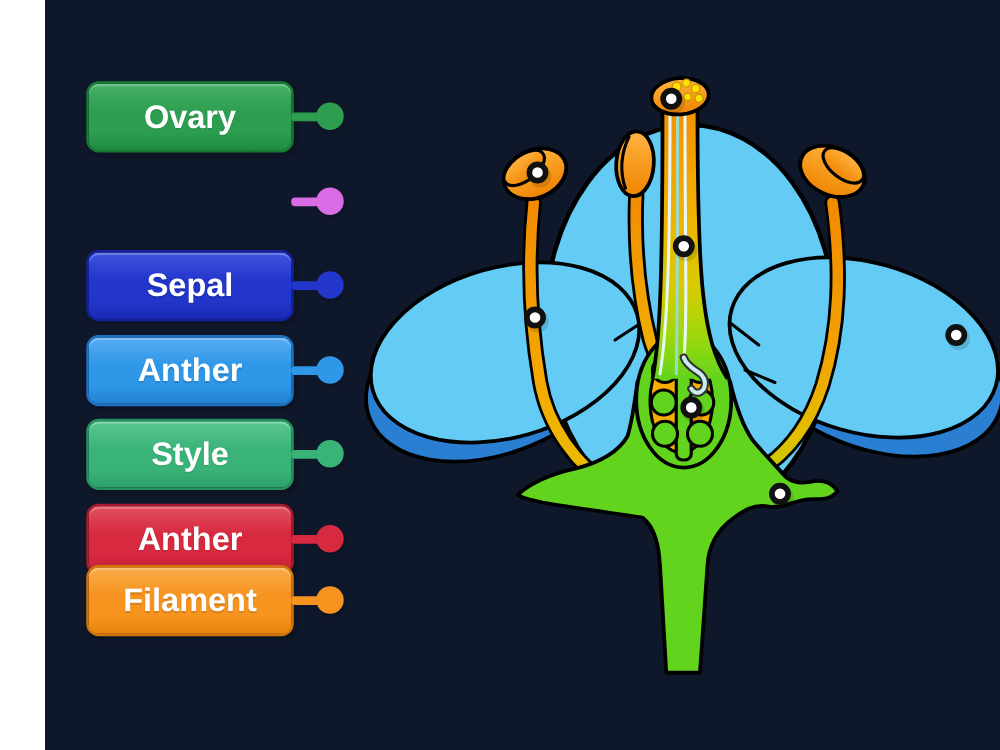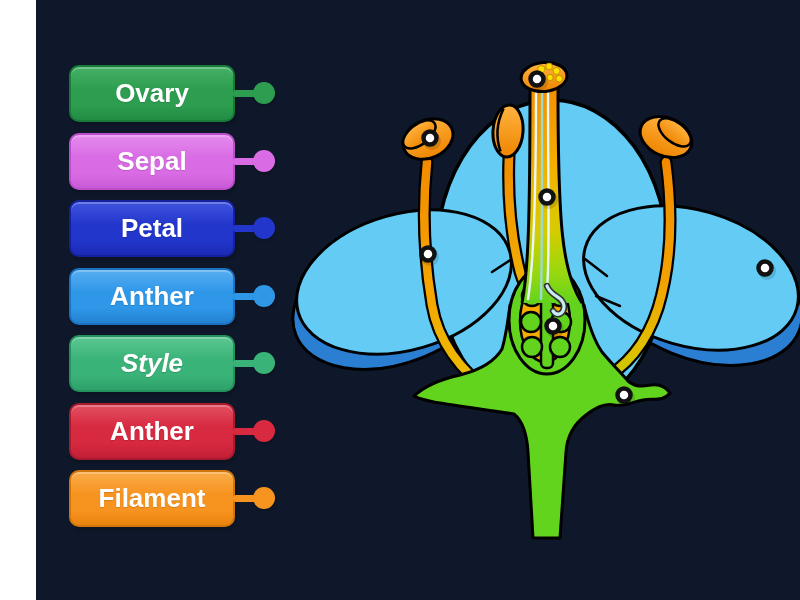--- a/index.html
+++ b/index.html
@@ -165,55 +165,52 @@
 
   <div class="labels" id="labels">
       <div class="label-row" style="top: 65px;">
         <div class="chip" style="background: linear-gradient(rgb(68, 176, 102) 0%, rgb(45, 158, 80) 42%, rgb(45, 158, 80) 72%, rgb(31, 140, 66) 100%); border: 2px solid rgb(23, 122, 54); box-shadow: rgba(0, 0, 0, 0.18) 2px 3px 3px, rgba(255, 255, 255, 0.25) 0px 2px 0px inset;">
           <span>Ovary</span>
         </div>
         <div class="conn-line" style="background: rgb(45, 158, 80);"></div>
         <div class="conn-dot" style="background: rgb(45, 158, 80);"></div>
       </div>
       <div class="label-row" style="top: 132.5px;">
-        <div class="chip" style="background: linear-gradient(rgb(228, 139, 238) 0%, rgb(217, 108, 228) 42%, rgb(217, 108, 228) 72%, rgb(201, 90, 214) 100%); border: 2px solid rgb(187, 78, 203); box-shadow: rgba(0, 0, 0, 0.18) 2px 3px 3px, rgba(255, 255, 255, 0.25) 0px 2px 0px inset;">
-          <span>Sepal</span>
-        </div>
         <div class="conn-line" style="background: rgb(217, 108, 228);"></div>
         <div class="conn-dot" style="background: rgb(217, 108, 228);"></div>
       </div>
       <div class="label-row" style="top: 200px;">
         <div class="chip" style="background: linear-gradient(rgb(64, 83, 222) 0%, rgb(34, 54, 203) 42%, rgb(34, 54, 203) 72%, rgb(27, 42, 180) 100%); border: 2px solid rgb(20, 33, 159); box-shadow: rgba(0, 0, 0, 0.18) 2px 3px 3px, rgba(255, 255, 255, 0.25) 0px 2px 0px inset;">
-          <span>Petal</span>
+          <span>Sepal</span>
         </div>
         <div class="conn-line" style="background: rgb(34, 54, 203);"></div>
         <div class="conn-dot" style="background: rgb(34, 54, 203);"></div>
       </div>
       <div class="label-row" style="top: 267.5px;">
         <div class="chip" style="background: linear-gradient(rgb(87, 173, 241) 0%, rgb(46, 151, 232) 42%, rgb(46, 151, 232) 72%, rgb(36, 128, 209) 100%); border: 2px solid rgb(27, 114, 192); box-shadow: rgba(0, 0, 0, 0.18) 2px 3px 3px, rgba(255, 255, 255, 0.25) 0px 2px 0px inset;">
           <span>Anther</span>
         </div>
         <div class="conn-line" style="background: rgb(46, 151, 232);"></div>
         <div class="conn-dot" style="background: rgb(46, 151, 232);"></div>
       </div>
       <div class="label-row" style="top: 335px;">
-        <div class="chip" style="background: linear-gradient(rgb(91, 199, 146) 0%, rgb(58, 179, 120) 42%, rgb(58, 179, 120) 72%, rgb(45, 161, 105) 100%); border: 2px solid rgb(37, 146, 93); box-shadow: rgba(0, 0, 0, 0.18) 2px 3px 3px, rgba(255, 255, 255, 0.25) 0px 2px 0px inset; font-style: italic;">
+        <div class="chip" style="background: linear-gradient(rgb(91, 199, 146) 0%, rgb(58, 179, 120) 42%, rgb(58, 179, 120) 72%, rgb(45, 161, 105) 100%); border: 2px solid rgb(37, 146, 93); box-shadow: rgba(0, 0, 0, 0.18) 2px 3px 3px, rgba(255, 255, 255, 0.25) 0px 2px 0px inset;">
           <span>Style</span>
         </div>
         <div class="conn-line" style="background: rgb(58, 179, 120);"></div>
         <div class="conn-dot" style="background: rgb(58, 179, 120);"></div>
       </div>
       <div class="label-row" style="top: 402.5px;">
         <div class="chip" style="background: linear-gradient(rgb(226, 80, 98) 0%, rgb(215, 41, 64) 42%, rgb(215, 41, 64) 72%, rgb(193, 31, 54) 100%); border: 2px solid rgb(168, 26, 46); box-shadow: rgba(0, 0, 0, 0.18) 2px 3px 3px, rgba(255, 255, 255, 0.25) 0px 2px 0px inset; justify-content: center;">
           <span>Anther</span>
         </div>
         <div class="conn-line" style="background: rgb(215, 41, 64);"></div>
         <div class="conn-dot" style="background: rgb(215, 41, 64);"></div>
       </div>
-      <div class="label-row" style="top: 470px; padding-left: 37px;">
+      <div class="label-row" style="top: 452px; padding-left: 37px;">
         <div class="chip" style="background: linear-gradient(rgb(250, 171, 74) 0%, rgb(247, 148, 32) 42%, rgb(247, 148, 32) 72%, rgb(233, 131, 13) 100%); border: 2px solid rgb(208, 117, 10); box-shadow: rgba(0, 0, 0, 0.18) 2px 3px 3px, rgba(255, 255, 255, 0.25) 0px 2px 0px inset;">
           <span>Filament</span>
         </div>
         <div class="conn-line" style="background: rgb(247, 148, 32);"></div>
         <div class="conn-dot" style="background: rgb(247, 148, 32);"></div>
       </div>
     </div>
 </div>
 
 </body></html>

